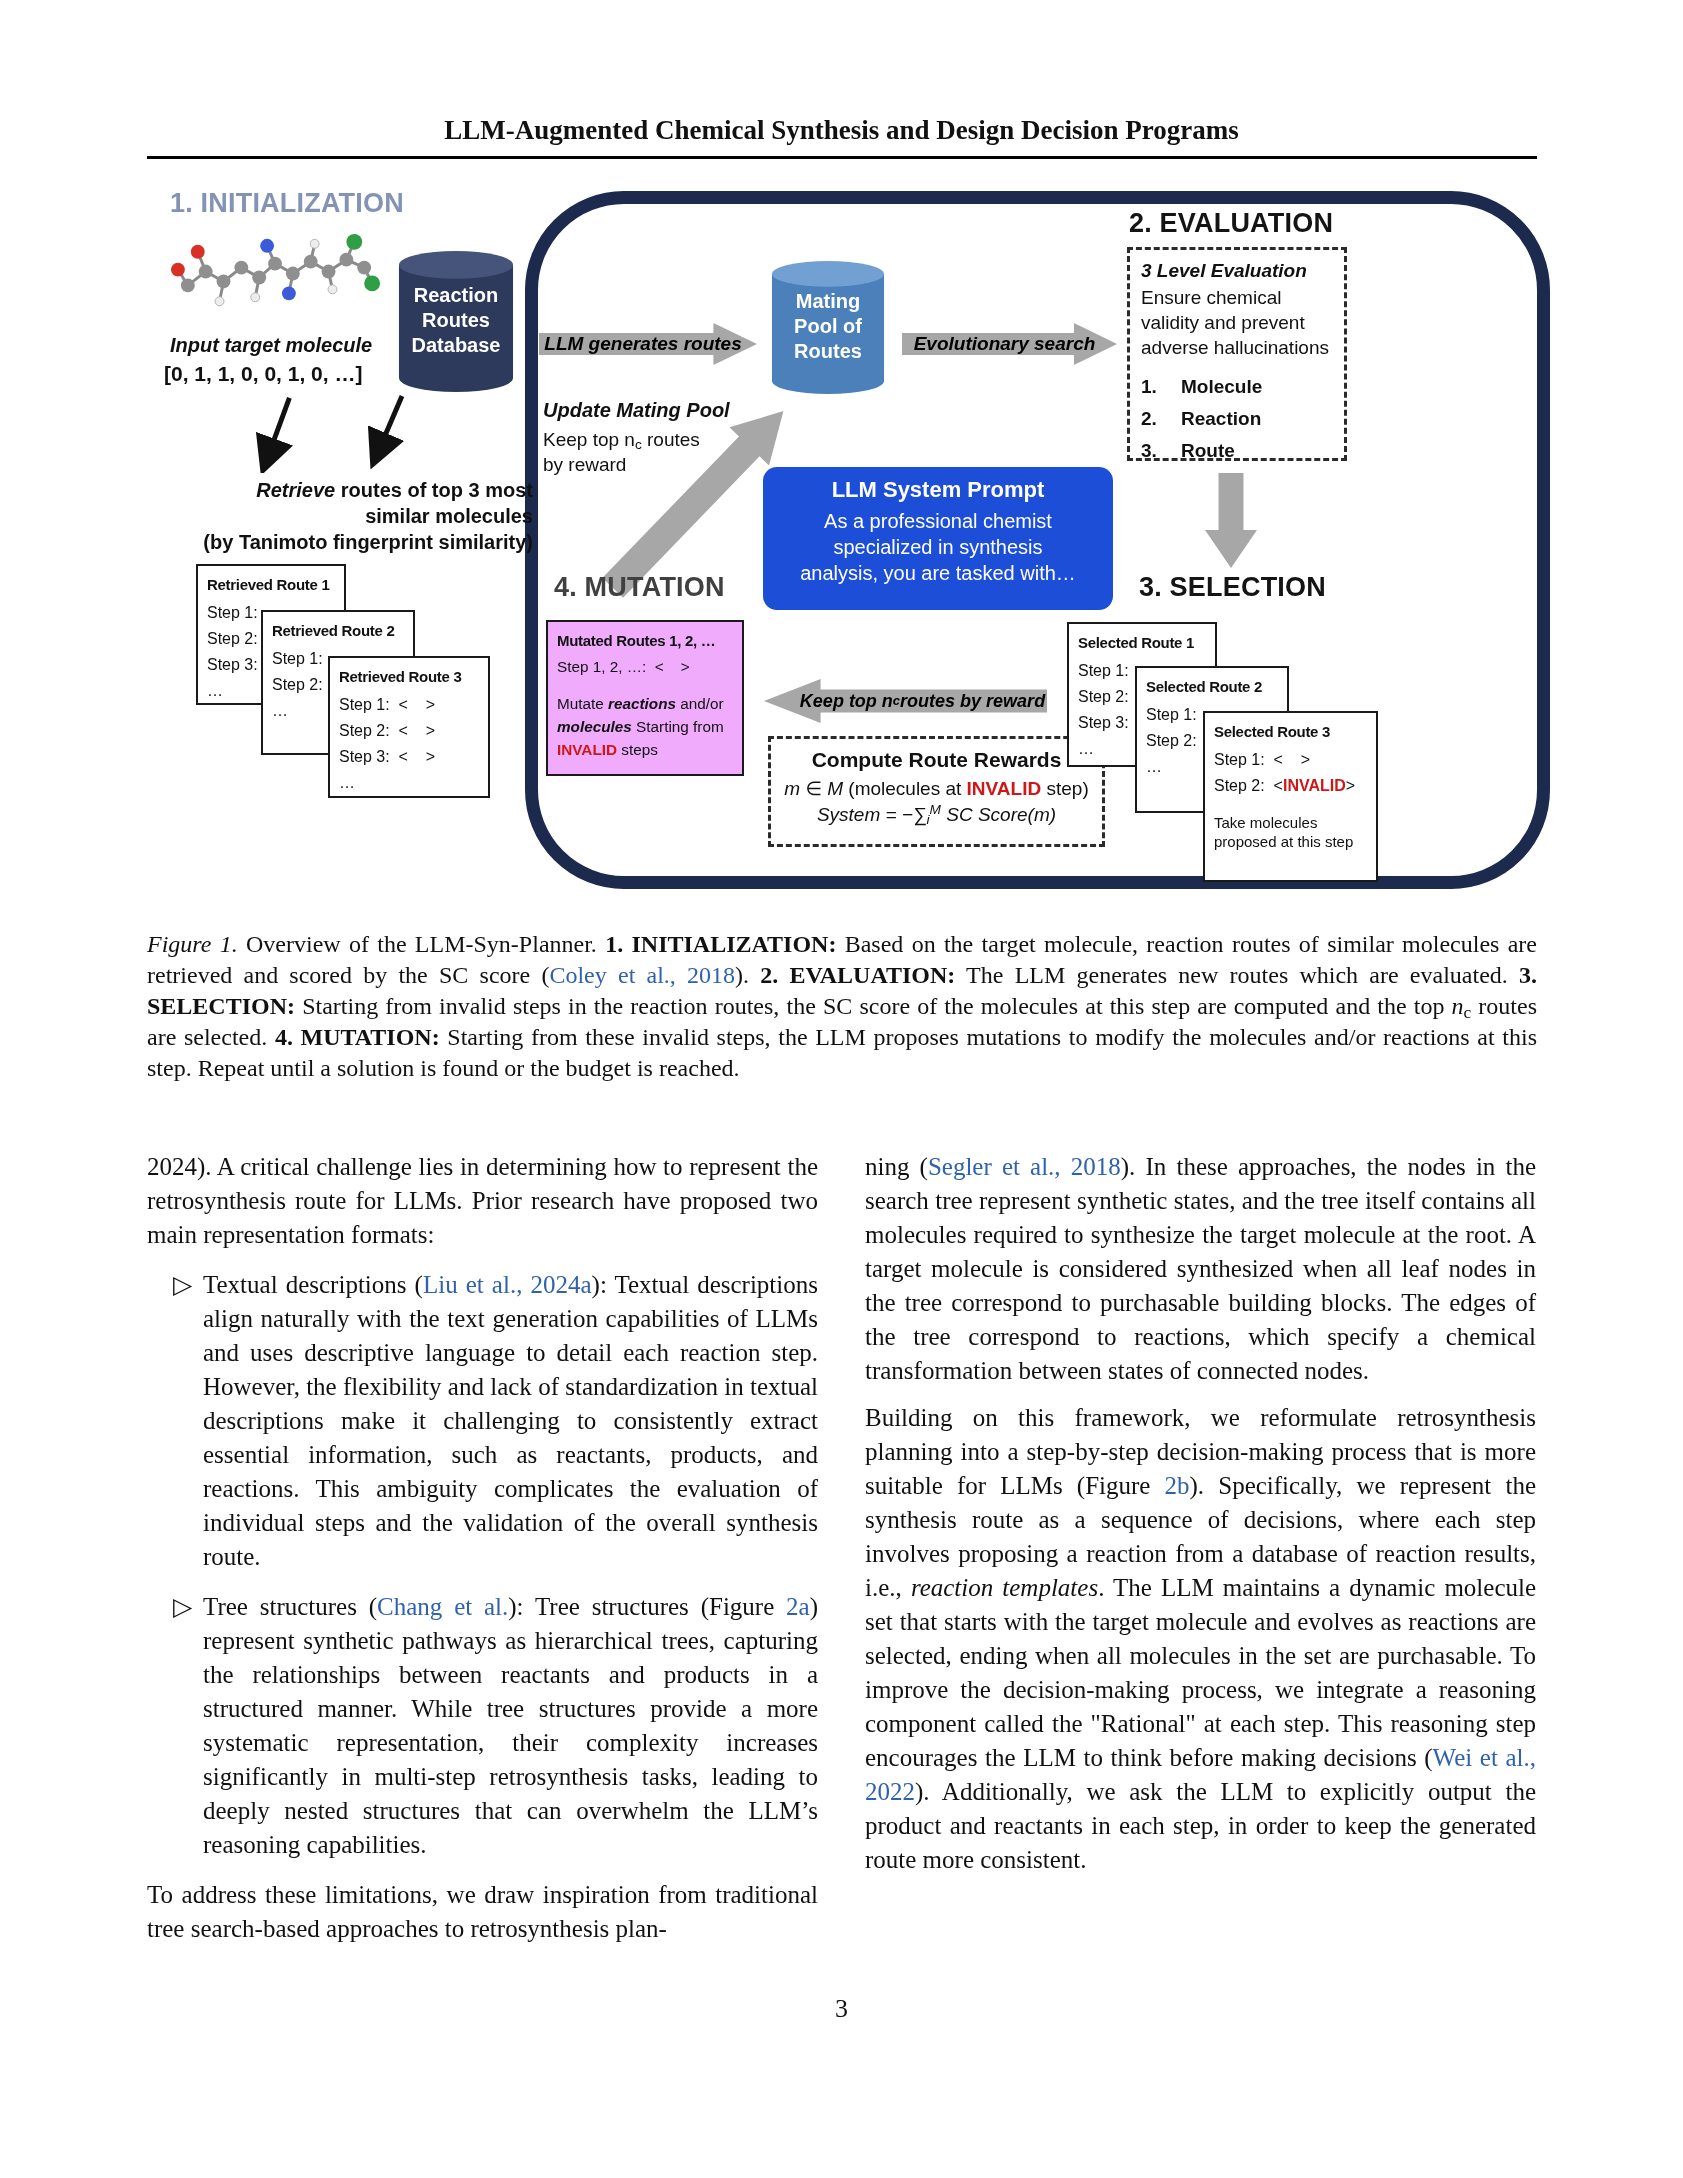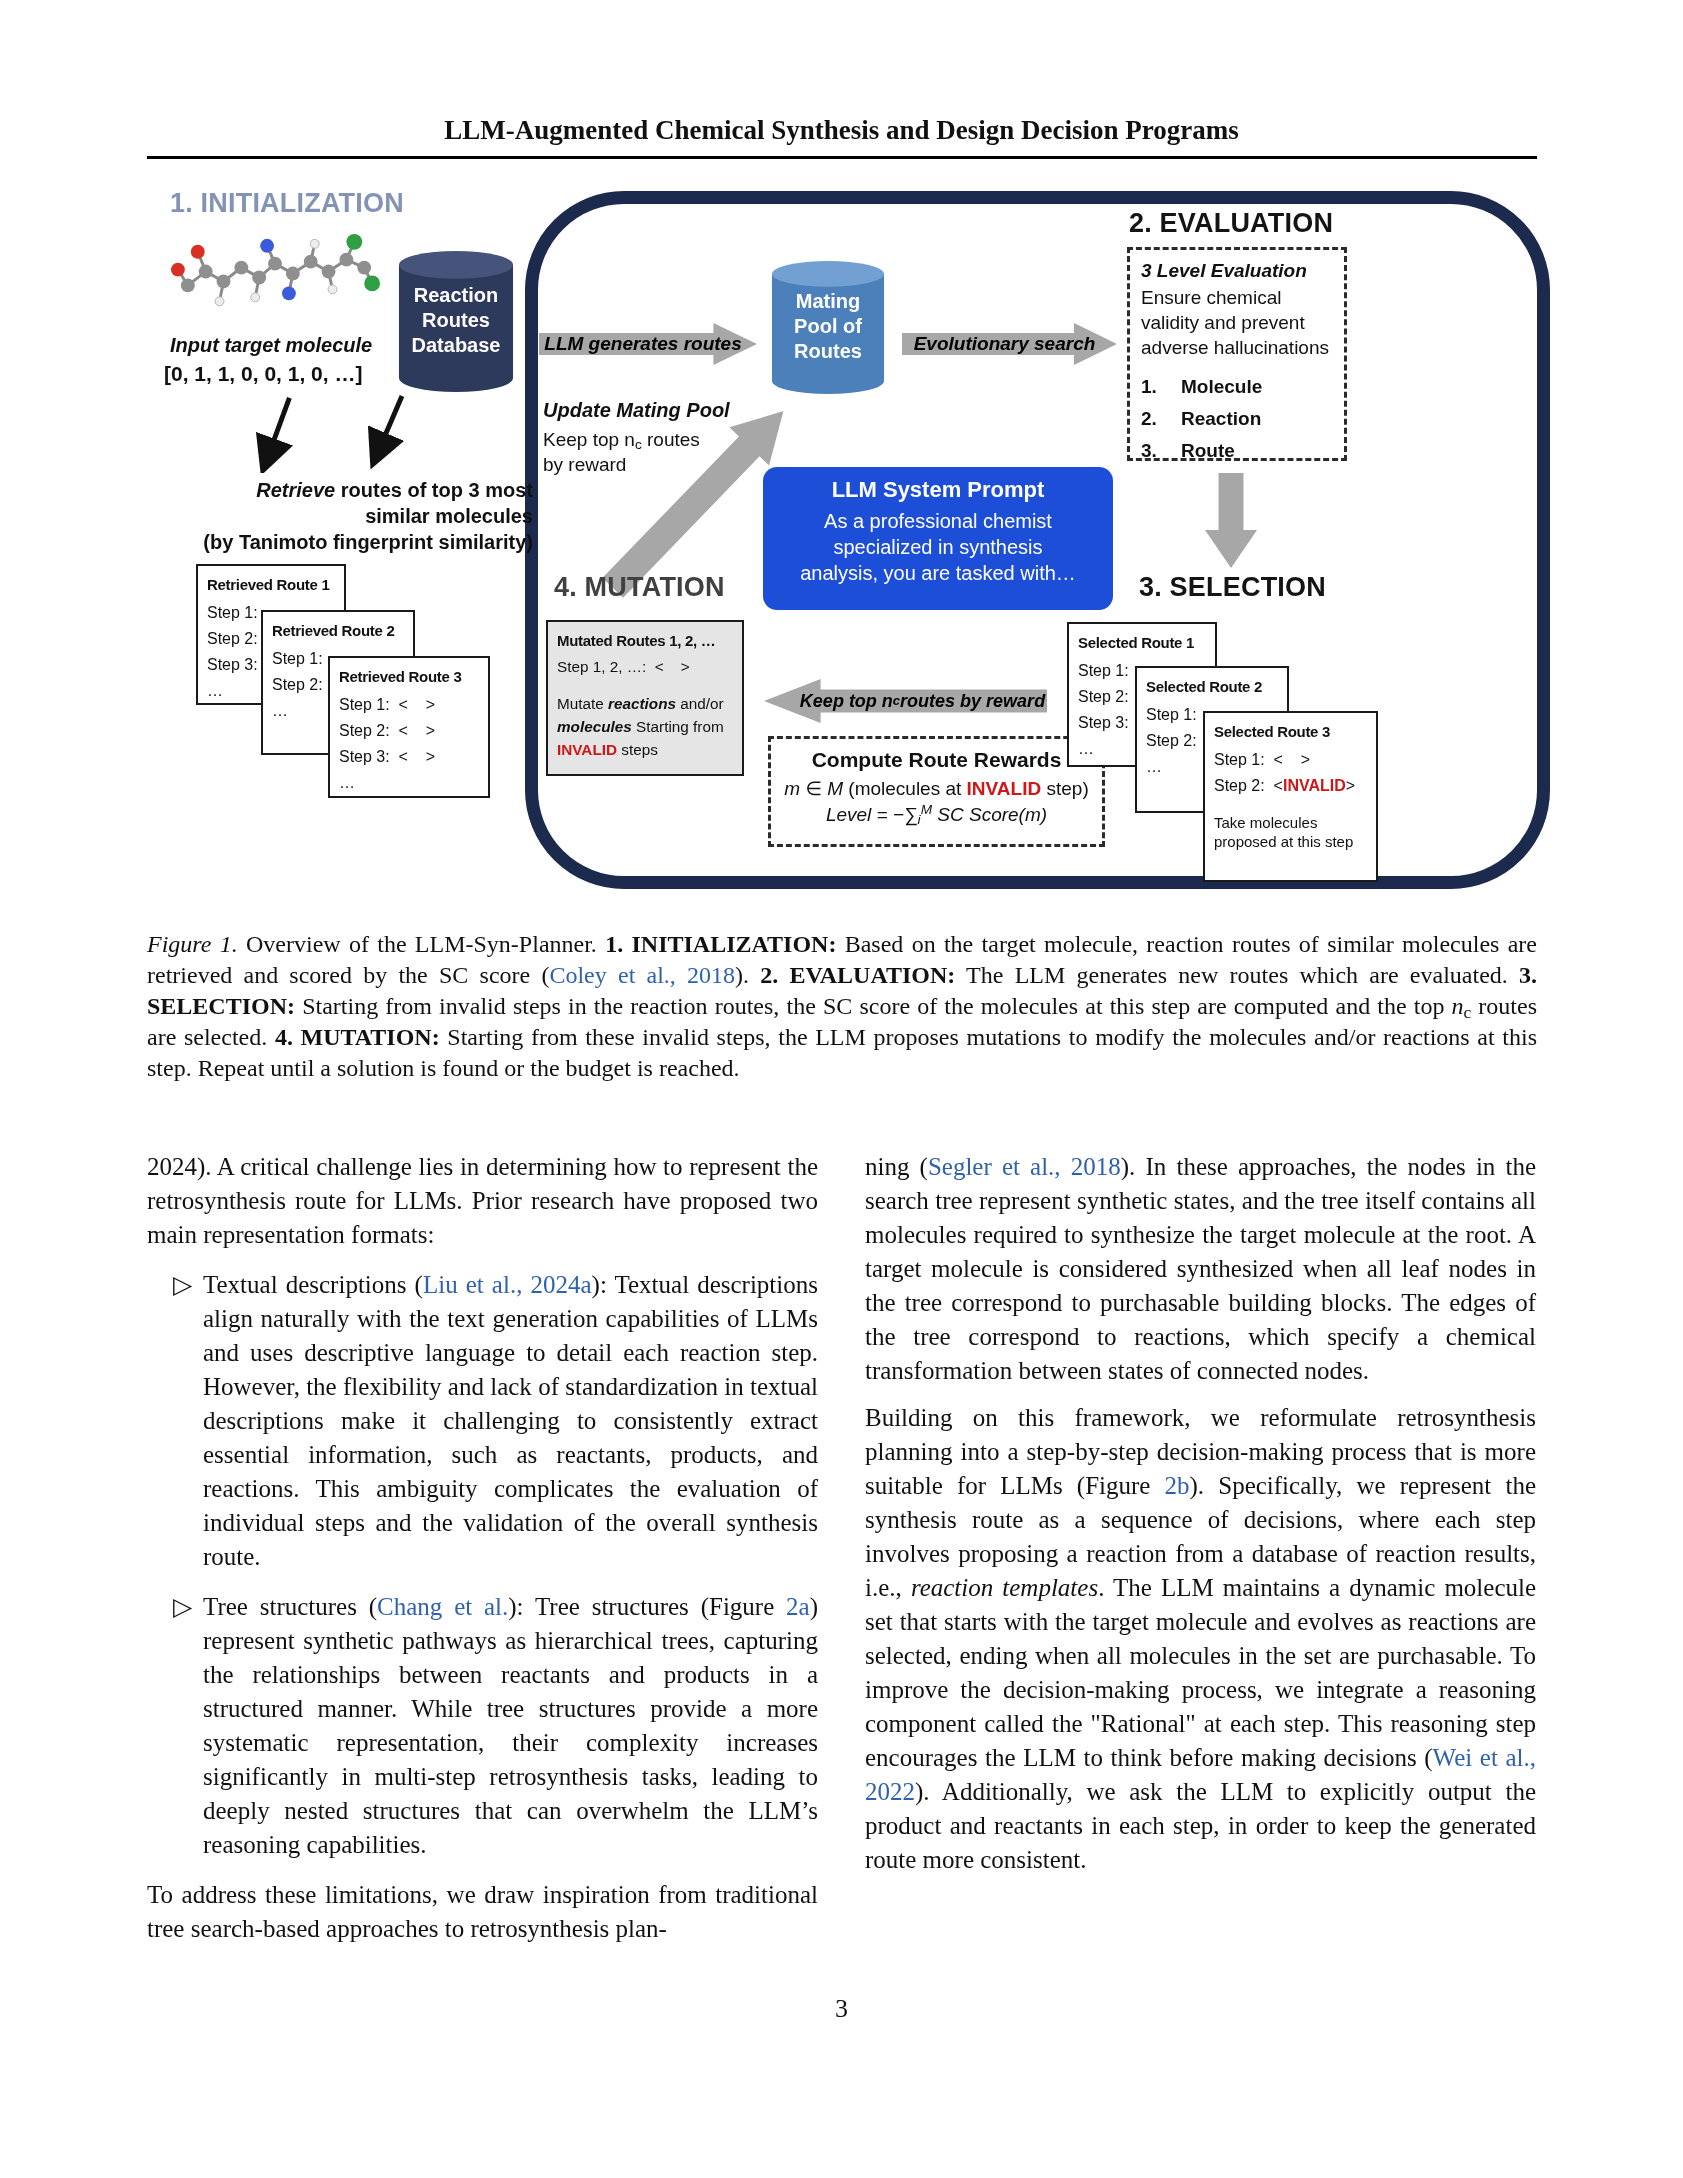--- a/index.html
+++ b/index.html
@@ -74,21 +74,21 @@
   
   #update-pool { left:543px; top:220px; width:238px; font-size:19px; line-height:25px; }
   .up-title { font-weight:700; font-style:italic; font-size:20px; margin-bottom:4px; }
 
   
   #prompt-box { left:763px; top:289px; width:350px; height:143px; background:#1d4ed8; border-radius:14px; color:#fff; text-align:center; padding:10px 14px; }
   .prompt-title { font-weight:700; font-size:22px; margin-bottom:5px; }
   .prompt-body { font-size:20px; line-height:26px; }
 
   
-  #mutated-box { left:546px; top:442px; width:198px; height:156px; border:2.5px solid #1a1a1a; background:#e5e5e5; padding:7px 9px; font-size:15.3px; line-height:23px; }
+  #mutated-box { left:546px; top:442px; width:198px; height:156px; border:2.5px solid #1a1a1a; background:#f0abfc; padding:7px 9px; font-size:15.3px; line-height:23px; }
   .mb-title { font-weight:700; font-size:15px; letter-spacing:-0.3px; white-space:nowrap; margin-bottom:3px; }
   .mb-step { white-space:pre-wrap; margin-bottom:14px; }
 
   
   #rewards-box { left:768px; top:558px; width:337px; height:111px; border:3px dashed #2b2b2b; padding:8px 8px; text-align:center; font-size:19px; line-height:26px; }
   .rw-title { font-weight:700; font-size:21px; margin-bottom:3px; }
   .rw-line { white-space:pre-wrap; }
 
   
   .caption { position:absolute; left:147px; top:929px; width:1390px; font-size:24px; line-height:31px; text-align:justify; }
@@ -296,21 +296,21 @@
           <span class="s-sub">c</span>
           <span> routes by reward</span>
         </div>
     </div>
 
     <div id="selection-heading" class="fig-heading">3. SELECTION</div>
 
     <div id="rewards-box">
       <div class="rw-title">Compute Route Rewards</div>
       <div class="rw-line"><span class="s-i">m</span><span> ∈ </span><span class="s-i">M</span><span> (molecules at </span><span class="s-red">INVALID</span><span> step)</span></div>
-      <div class="rw-line"><span class="s-i">Level = −∑</span><span class="s-i s-sub">i</span><span class="s-i s-sup">M</span><span class="s-i"> SC Score(m)</span></div>
+      <div class="rw-line"><span class="s-i">System = −∑</span><span class="s-i s-sub">i</span><span class="s-i s-sup">M</span><span class="s-i"> SC Score(m)</span></div>
     </div>
 
     <div class="routebox" id="srb1">
       <div class="rb-title">Selected Route 1</div>
       <div class="rb-step">Step 1:</div>
       <div class="rb-step">Step 2:</div>
       <div class="rb-step">Step 3:</div>
       <div class="rb-step">…</div>
     </div>
     <div class="routebox" id="srb2">

